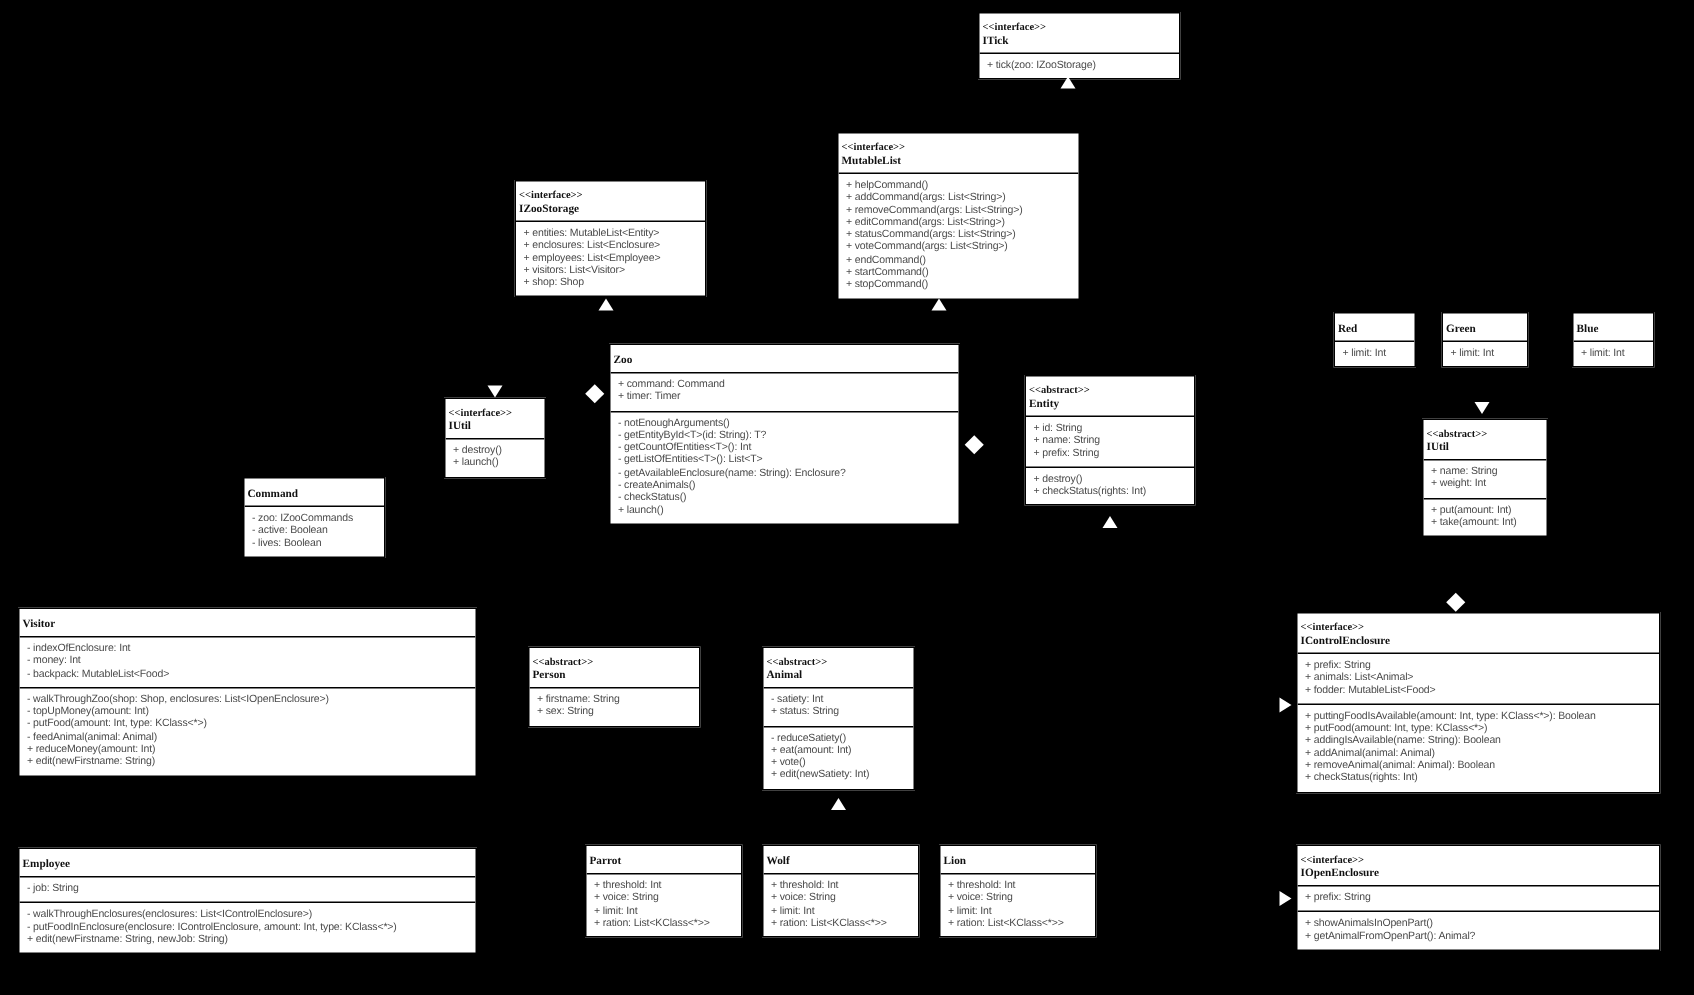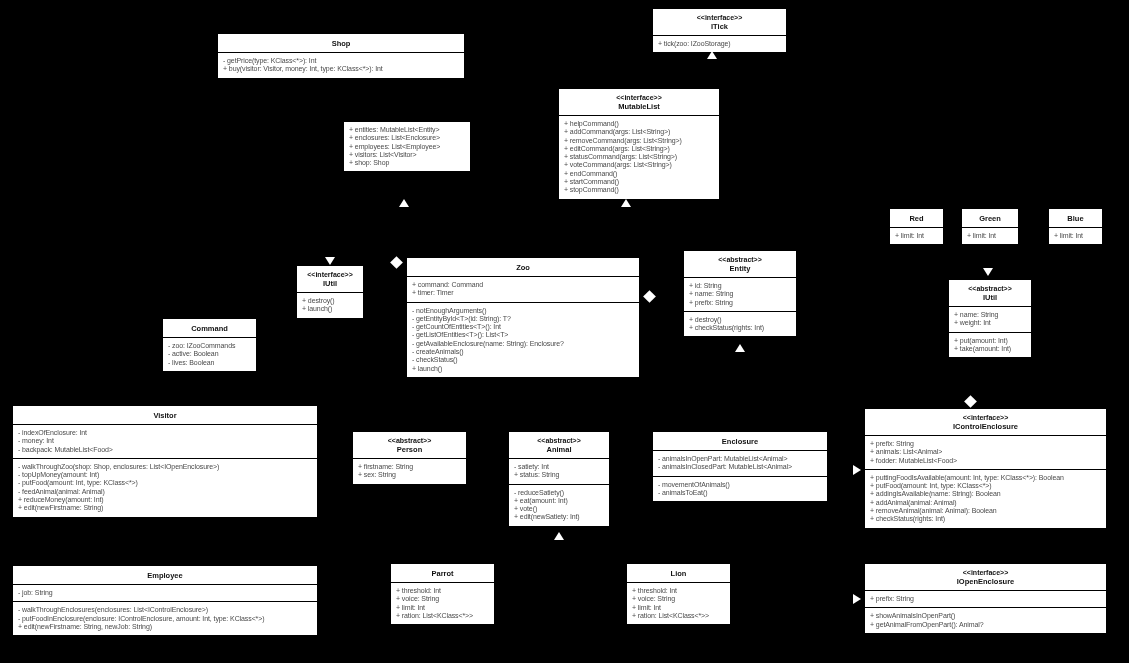--- a/index.html
+++ b/index.html
@@ -12,22 +12,23 @@
     background: #000;
     overflow: hidden;
   }
   .uml-class {
     position: absolute;
     background: #fff;
     border: 1px solid #000;
     overflow: hidden;
   }
   .uml-head {
-    text-align: center;
+    text-align: left;
     padding: 5px 2px 4px 2px;
+    font-family: Liberation Serif, serif;
   }
   .uml-stereo {
     font-size: 7px;
     line-height: 8px;
     font-weight: bold;
     color: #111;
     white-space: nowrap;
   }
   .uml-name {
     font-size: 7.5px;
@@ -68,29 +69,20 @@
     width: 9px;
     height: 9px;
     background: #fff;
     transform: rotate(45deg);
   }
 </style>
 </head>
 <body>
 
 <div id="canvas" style="background: rgb(0, 0, 0);">
-    <div class="uml-class" style="left: 217px; top: 33px; width: 248px;">
-      <div class="uml-head">
-        <div class="uml-name">Shop</div>
-      </div>
-      <div class="uml-section">
-        <div class="uml-member">- getPrice(type: KClass&lt;*&gt;): Int</div>
-        <div class="uml-member">+ buy(visitor: Visitor, money: Int, type: KClass&lt;*&gt;): Int</div>
-      </div>
-    </div>
     <div class="uml-class" style="left: 652px; top: 8px; width: 135px;">
       <div class="uml-head">
         <div class="uml-stereo">&lt;&lt;interface&gt;&gt;</div>
         <div class="uml-name">ITick</div>
       </div>
       <div class="uml-section">
         <div class="uml-member">+ tick(zoo: IZooStorage)</div>
       </div>
     </div>
     <div class="uml-class" style="left: 558px; top: 88px; width: 162px;">
@@ -104,20 +96,24 @@
         <div class="uml-member">+ removeCommand(args: List&lt;String&gt;)</div>
         <div class="uml-member">+ editCommand(args: List&lt;String&gt;)</div>
         <div class="uml-member">+ statusCommand(args: List&lt;String&gt;)</div>
         <div class="uml-member">+ voteCommand(args: List&lt;String&gt;)</div>
         <div class="uml-member">+ endCommand()</div>
         <div class="uml-member">+ startCommand()</div>
         <div class="uml-member">+ stopCommand()</div>
       </div>
     </div>
     <div class="uml-class" style="left: 343px; top: 120px; width: 128px;">
+      <div class="uml-head">
+        <div class="uml-stereo">&lt;&lt;interface&gt;&gt;</div>
+        <div class="uml-name">IZooStorage</div>
+      </div>
       <div class="uml-section">
         <div class="uml-member">+ entities: MutableList&lt;Entity&gt;</div>
         <div class="uml-member">+ enclosures: List&lt;Enclosure&gt;</div>
         <div class="uml-member">+ employees: List&lt;Employee&gt;</div>
         <div class="uml-member">+ visitors: List&lt;Visitor&gt;</div>
         <div class="uml-member">+ shop: Shop</div>
       </div>
     </div>
     <div class="uml-class" style="left: 296px; top: 265px; width: 68px;">
       <div class="uml-head">
@@ -132,21 +128,21 @@
     <div class="uml-class" style="left: 162px; top: 318px; width: 95px;">
       <div class="uml-head">
         <div class="uml-name">Command</div>
       </div>
       <div class="uml-section">
         <div class="uml-member">- zoo: IZooCommands</div>
         <div class="uml-member">- active: Boolean</div>
         <div class="uml-member">- lives: Boolean</div>
       </div>
     </div>
-    <div class="uml-class" style="left: 406px; top: 229px; width: 234px; margin-top: 28px;">
+    <div class="uml-class" style="left: 406px; top: 229px; width: 234px;">
       <div class="uml-head">
         <div class="uml-name">Zoo</div>
       </div>
       <div class="uml-section">
         <div class="uml-member">+ command: Command</div>
         <div class="uml-member">+ timer: Timer</div>
       </div>
       <div class="uml-section">
         <div class="uml-member">- notEnoughArguments()</div>
         <div class="uml-member">- getEntityById&lt;T&gt;(id: String): T?</div>
@@ -248,33 +244,20 @@
     <div class="uml-class" style="left: 352px; top: 431px; width: 115px;">
       <div class="uml-head">
         <div class="uml-stereo">&lt;&lt;abstract&gt;&gt;</div>
         <div class="uml-name">Person</div>
       </div>
       <div class="uml-section">
         <div class="uml-member">+ firstname: String</div>
         <div class="uml-member">+ sex: String</div>
       </div>
     </div>
-    <div class="uml-class" style="left: 652px; top: 431px; width: 176px;">
-      <div class="uml-head">
-        <div class="uml-name">Enclosure</div>
-      </div>
-      <div class="uml-section">
-        <div class="uml-member">- animalsInOpenPart: MutableList&lt;Animal&gt;</div>
-        <div class="uml-member">- animalsInClosedPart: MutableList&lt;Animal&gt;</div>
-      </div>
-      <div class="uml-section">
-        <div class="uml-member">- movementOfAnimals()</div>
-        <div class="uml-member">- animalsToEat()</div>
-      </div>
-    </div>
     <div class="uml-class" style="left: 864px; top: 408px; width: 243px;">
       <div class="uml-head">
         <div class="uml-stereo">&lt;&lt;interface&gt;&gt;</div>
         <div class="uml-name">IControlEnclosure</div>
       </div>
       <div class="uml-section">
         <div class="uml-member">+ prefix: String</div>
         <div class="uml-member">+ animals: List&lt;Animal&gt;</div>
         <div class="uml-member">+ fodder: MutableList&lt;Food&gt;</div>
       </div>
@@ -296,20 +279,31 @@
       </div>
       <div class="uml-section">
         <div class="uml-member">- walkThroughEnclosures(enclosures: List&lt;IControlEnclosure&gt;)</div>
         <div class="uml-member">- putFoodInEnclosure(enclosure: IControlEnclosure, amount: Int, type: KClass&lt;*&gt;)</div>
         <div class="uml-member">+ edit(newFirstname: String, newJob: String)</div>
       </div>
     </div>
     <div class="uml-class" style="left: 390px; top: 563px; width: 105px;">
       <div class="uml-head">
         <div class="uml-name">Parrot</div>
+      </div>
+      <div class="uml-section">
+        <div class="uml-member">+ threshold: Int</div>
+        <div class="uml-member">+ voice: String</div>
+        <div class="uml-member">+ limit: Int</div>
+        <div class="uml-member">+ ration: List&lt;KClass&lt;*&gt;&gt;</div>
+      </div>
+    </div>
+    <div class="uml-class" style="left: 508px; top: 563px; width: 105px;">
+      <div class="uml-head">
+        <div class="uml-name">Wolf</div>
       </div>
       <div class="uml-section">
         <div class="uml-member">+ threshold: Int</div>
         <div class="uml-member">+ voice: String</div>
         <div class="uml-member">+ limit: Int</div>
         <div class="uml-member">+ ration: List&lt;KClass&lt;*&gt;&gt;</div>
       </div>
     </div>
     <div class="uml-class" style="left: 864px; top: 563px; width: 243px;">
       <div class="uml-head">

